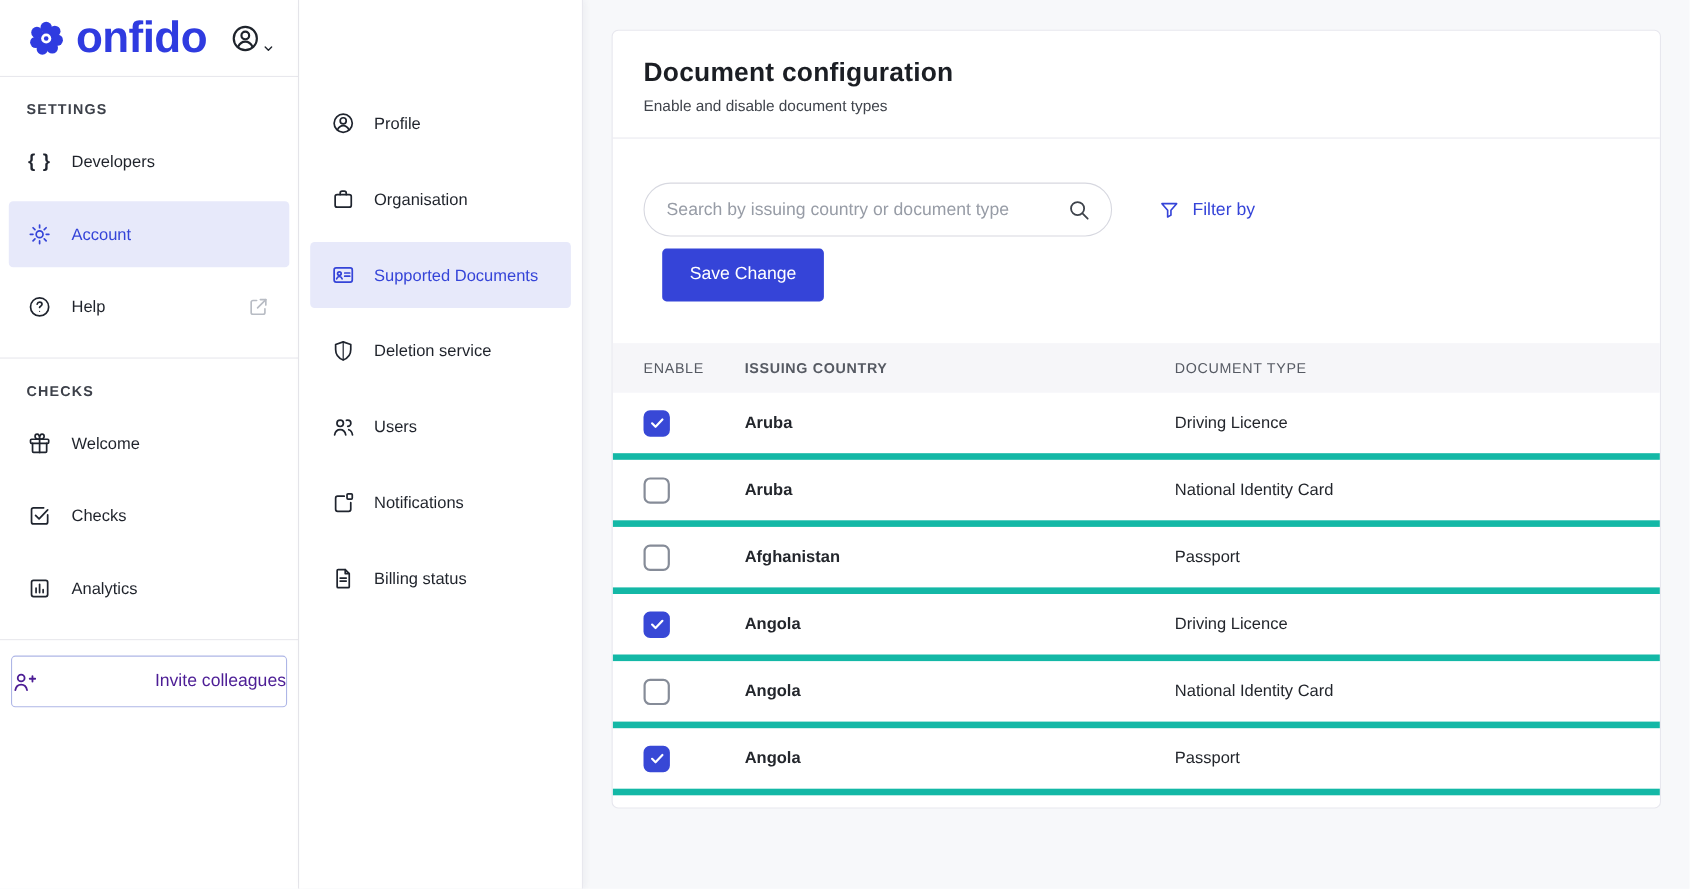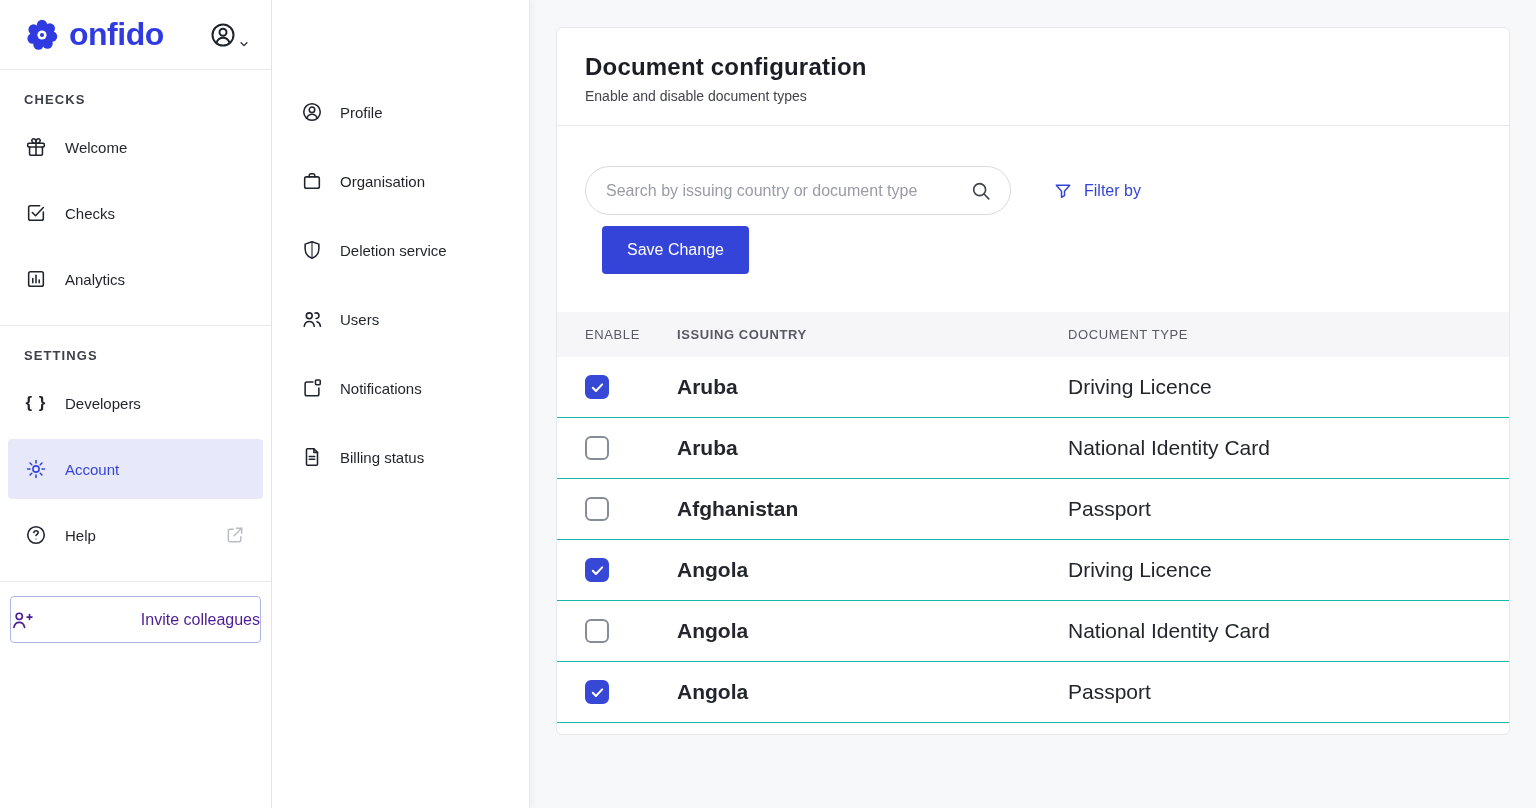--- a/index.html
+++ b/index.html
@@ -14,21 +14,21 @@
   
   .sidebar1 {
     width:272px; height:808px; background:#fff;
     border-right:1px solid #e5e5ea; display:flex; flex-direction:column;
   }
   .s1-header {
     height:70px; flex:0 0 70px; display:flex; align-items:center;
     justify-content:space-between; padding:0 22px 0 24px; border-bottom:1px solid #e8e8ed;
   }
   .logo { display:flex; align-items:center; gap:9px; }
-  .logo-word { font-size:32px; font-weight:bold; color:#2f3be0; letter-spacing:-0.5px; }
+  .logo-word { font-size:40px; font-weight:bold; color:#2f3be0; letter-spacing:-0.5px; }
   .avatar-wrap { display:flex; align-items:flex-end; gap:2px; color:#1f242c; }
   .nav-section { padding:14px 0 10px 0; border-bottom:1px solid #e8e8ed; }
   .nav-section:last-of-type { border-bottom:none; }
   .section-label {
     padding:8px 24px 10px 24px; font-size:13px; font-weight:bold;
     letter-spacing:1.1px; color:#3c4049;
   }
   .nav-item {
     height:60px; margin:0 8px 6px 8px; padding:0 16px; border-radius:4px;
     display:flex; align-items:center; gap:17px; font-size:15px; color:#1f232b; cursor:pointer;
@@ -95,22 +95,22 @@
     height:48px; padding:0 25px; margin-left:17px; background:#3544d8; border:none;
     border-radius:4px; color:#fff; font-size:16px; cursor:pointer; font-family:inherit;
   }
 
   .table { margin-top:38px; }
   .thead {
     height:45px; background:#f6f6f9; display:flex; align-items:center;
     font-size:13px; color:#565a63; letter-spacing:0.6px;
   }
   .trow {
-    height:61px; display:flex; align-items:center; border-bottom:1px solid #14b8a6;
-    font-size:21px; color:#23262c;
+    height:61px; display:flex; align-items:center; border-bottom:6px solid #14b8a6;
+    font-size:15px; color:#23262c;
   }
   .col-enable { width:120px; padding-left:28px; display:flex; align-items:center; }
   .col-country { width:391px;font-weight:bold; }
   .col-doctype { flex:1; }
   .checkbox {
     width:24px; height:24px; border:2px solid #868c98; border-radius:6px; background:#fff;
     display:flex; align-items:center; justify-content:center; cursor:pointer;
   }
   .checkbox svg { display:none; }
   .checkbox.checked { background:#3848d6; border-color:#3848d6; }
@@ -150,55 +150,20 @@
       </span>
       <span class="icon">
         <svg width="10" height="10" viewBox="0 0 24 24" fill="none" stroke="currentColor" stroke-width="3" stroke-linecap="round" stroke-linejoin="round">
           <path d="M5 9l7 7 7-7"></path>
         </svg>
       </span>
     </div>
   </div>
 
   <div class="nav-section">
-    <div class="section-label">CHECKS</div>
-    <div class="nav-item">
-      <span class="icon">
-        <svg width="22" height="22" viewBox="0 0 24 24" fill="none" stroke="currentColor" stroke-width="1.7" stroke-linecap="round" stroke-linejoin="round">
-          <rect x="3" y="8" width="18" height="4" rx="1"></rect>
-          <path d="M5 12v8a1 1 0 001 1h12a1 1 0 001-1v-8"></path>
-          <path d="M12 8v13"></path>
-          <path d="M12 8c-2.2 0-4.5-.8-4.5-2.8C7.5 3.9 8.4 3 9.5 3c2.1 0 2.5 3 2.5 5zm0 0c2.2 0 4.5-.8 4.5-2.8C16.5 3.9 15.6 3 14.5 3c-2.1 0-2.5 3-2.5 5z"></path>
-        </svg>
-      </span>
-      <span>Welcome</span>
-    </div>
-    <div class="nav-item">
-      <span class="icon">
-        <svg width="22" height="22" viewBox="0 0 24 24" fill="none" stroke="currentColor" stroke-width="1.7" stroke-linecap="round" stroke-linejoin="round">
-          <path d="M20 11v7a2 2 0 01-2 2H6a2 2 0 01-2-2V6a2 2 0 012-2h10"></path>
-          <path d="M8 11.5l3.5 3.5L20 6"></path>
-        </svg>
-      </span>
-      <span>Checks</span>
-    </div>
-    <div class="nav-item">
-      <span class="icon">
-        <svg width="22" height="22" viewBox="0 0 24 24" fill="none" stroke="currentColor" stroke-width="1.7" stroke-linecap="round" stroke-linejoin="round">
-          <rect x="4" y="4" width="16" height="16" rx="2"></rect>
-          <path d="M8.5 16v-4.5"></path>
-            <path d="M12 16V8"></path>
-            <path d="M15.5 16v-2.8"></path>
-        </svg>
-      </span>
-      <span>Analytics</span>
-    </div>
-  </div>
-
-  <div class="nav-section">
     <div class="section-label">SETTINGS</div>
     <div class="nav-item">
       <span class="icon braces">{ }</span>
       <span>Developers</span>
     </div>
     <div class="nav-item active">
       <span class="icon">
         <svg width="22" height="22" viewBox="0 0 24 24" fill="none" stroke="currentColor" stroke-width="1.7" stroke-linecap="round" stroke-linejoin="round">
           <circle cx="12" cy="12" r="3.4"></circle>
           <path d="M12 2.8v2.6M12 18.6v2.6M2.8 12h2.6M18.6 12h2.6M5.5 5.5l1.9 1.9M16.6 16.6l1.9 1.9M18.5 5.5l-1.9 1.9M7.4 16.6l-1.9 1.9"></path>
@@ -218,20 +183,55 @@
       <span class="icon trail-icon">
         <svg width="20" height="20" viewBox="0 0 24 24" fill="none" stroke="currentColor" stroke-width="1.8" stroke-linecap="round" stroke-linejoin="round">
           <path d="M10 5H6a2 2 0 00-2 2v11a2 2 0 002 2h11a2 2 0 002-2v-4"></path>
           <path d="M14 4h6v6"></path>
             <path d="M20 4l-9 9"></path>
         </svg>
       </span>
     </div>
   </div>
 
+  <div class="nav-section">
+    <div class="section-label">CHECKS</div>
+    <div class="nav-item">
+      <span class="icon">
+        <svg width="22" height="22" viewBox="0 0 24 24" fill="none" stroke="currentColor" stroke-width="1.7" stroke-linecap="round" stroke-linejoin="round">
+          <rect x="3" y="8" width="18" height="4" rx="1"></rect>
+          <path d="M5 12v8a1 1 0 001 1h12a1 1 0 001-1v-8"></path>
+          <path d="M12 8v13"></path>
+          <path d="M12 8c-2.2 0-4.5-.8-4.5-2.8C7.5 3.9 8.4 3 9.5 3c2.1 0 2.5 3 2.5 5zm0 0c2.2 0 4.5-.8 4.5-2.8C16.5 3.9 15.6 3 14.5 3c-2.1 0-2.5 3-2.5 5z"></path>
+        </svg>
+      </span>
+      <span>Welcome</span>
+    </div>
+    <div class="nav-item">
+      <span class="icon">
+        <svg width="22" height="22" viewBox="0 0 24 24" fill="none" stroke="currentColor" stroke-width="1.7" stroke-linecap="round" stroke-linejoin="round">
+          <path d="M20 11v7a2 2 0 01-2 2H6a2 2 0 01-2-2V6a2 2 0 012-2h10"></path>
+          <path d="M8 11.5l3.5 3.5L20 6"></path>
+        </svg>
+      </span>
+      <span>Checks</span>
+    </div>
+    <div class="nav-item">
+      <span class="icon">
+        <svg width="22" height="22" viewBox="0 0 24 24" fill="none" stroke="currentColor" stroke-width="1.7" stroke-linecap="round" stroke-linejoin="round">
+          <rect x="4" y="4" width="16" height="16" rx="2"></rect>
+          <path d="M8.5 16v-4.5"></path>
+            <path d="M12 16V8"></path>
+            <path d="M15.5 16v-2.8"></path>
+        </svg>
+      </span>
+      <span>Analytics</span>
+    </div>
+  </div>
+
   <div class="invite-wrap">
     <button class="invite-btn">
       <span class="icon">
         <svg width="22" height="22" viewBox="0 0 24 24" fill="none" stroke="currentColor" stroke-width="1.8" stroke-linecap="round" stroke-linejoin="round">
           <circle cx="9" cy="8" r="3.4"></circle>
           <path d="M3.2 20c.6-3.3 2.9-5.4 5.8-5.4s5.2 2.1 5.8 5.4"></path>
           <path d="M17.5 8.8h5.4"></path>
             <path d="M20.2 6.1v5.4"></path>
         </svg>
       </span>
@@ -252,20 +252,32 @@
     <span>Profile</span>
   </div>
   <div class="s2-item">
     <span class="icon">
       <svg width="22" height="22" viewBox="0 0 24 24" fill="none" stroke="currentColor" stroke-width="1.7" stroke-linecap="round" stroke-linejoin="round">
         <rect x="4" y="7.5" width="16" height="12.5" rx="2"></rect>
         <path d="M9 7.5V6a2 2 0 012-2h2a2 2 0 012 2v1.5"></path>
       </svg>
     </span>
     <span>Organisation</span>
+  </div>
+  <div class="s2-item active">
+    <span class="icon">
+      <svg width="22" height="22" viewBox="0 0 24 24" fill="none" stroke="currentColor" stroke-width="1.7" stroke-linecap="round" stroke-linejoin="round">
+        <rect x="3" y="5" width="18" height="14" rx="2"></rect>
+        <circle cx="8.2" cy="10.6" r="1.8"></circle>
+        <path d="M5.5 15.8c.5-1.5 1.5-2.3 2.7-2.3s2.2.8 2.7 2.3"></path>
+        <path d="M13.5 10h5"></path>
+          <path d="M13.5 13.2h5"></path>
+      </svg>
+    </span>
+    <span>Supported Documents</span>
   </div>
   <div class="s2-item">
     <span class="icon">
       <svg width="22" height="22" viewBox="0 0 24 24" fill="none" stroke="currentColor" stroke-width="1.7" stroke-linecap="round" stroke-linejoin="round">
         <path d="M12 3l7.5 2.6v5.1c0 4.8-3 8.7-7.5 10.3-4.5-1.6-7.5-5.5-7.5-10.3V5.6L12 3z"></path>
         <path d="M12 3v18" stroke-width="1.2"></path>
       </svg>
     </span>
     <span>Deletion service</span>
   </div>

